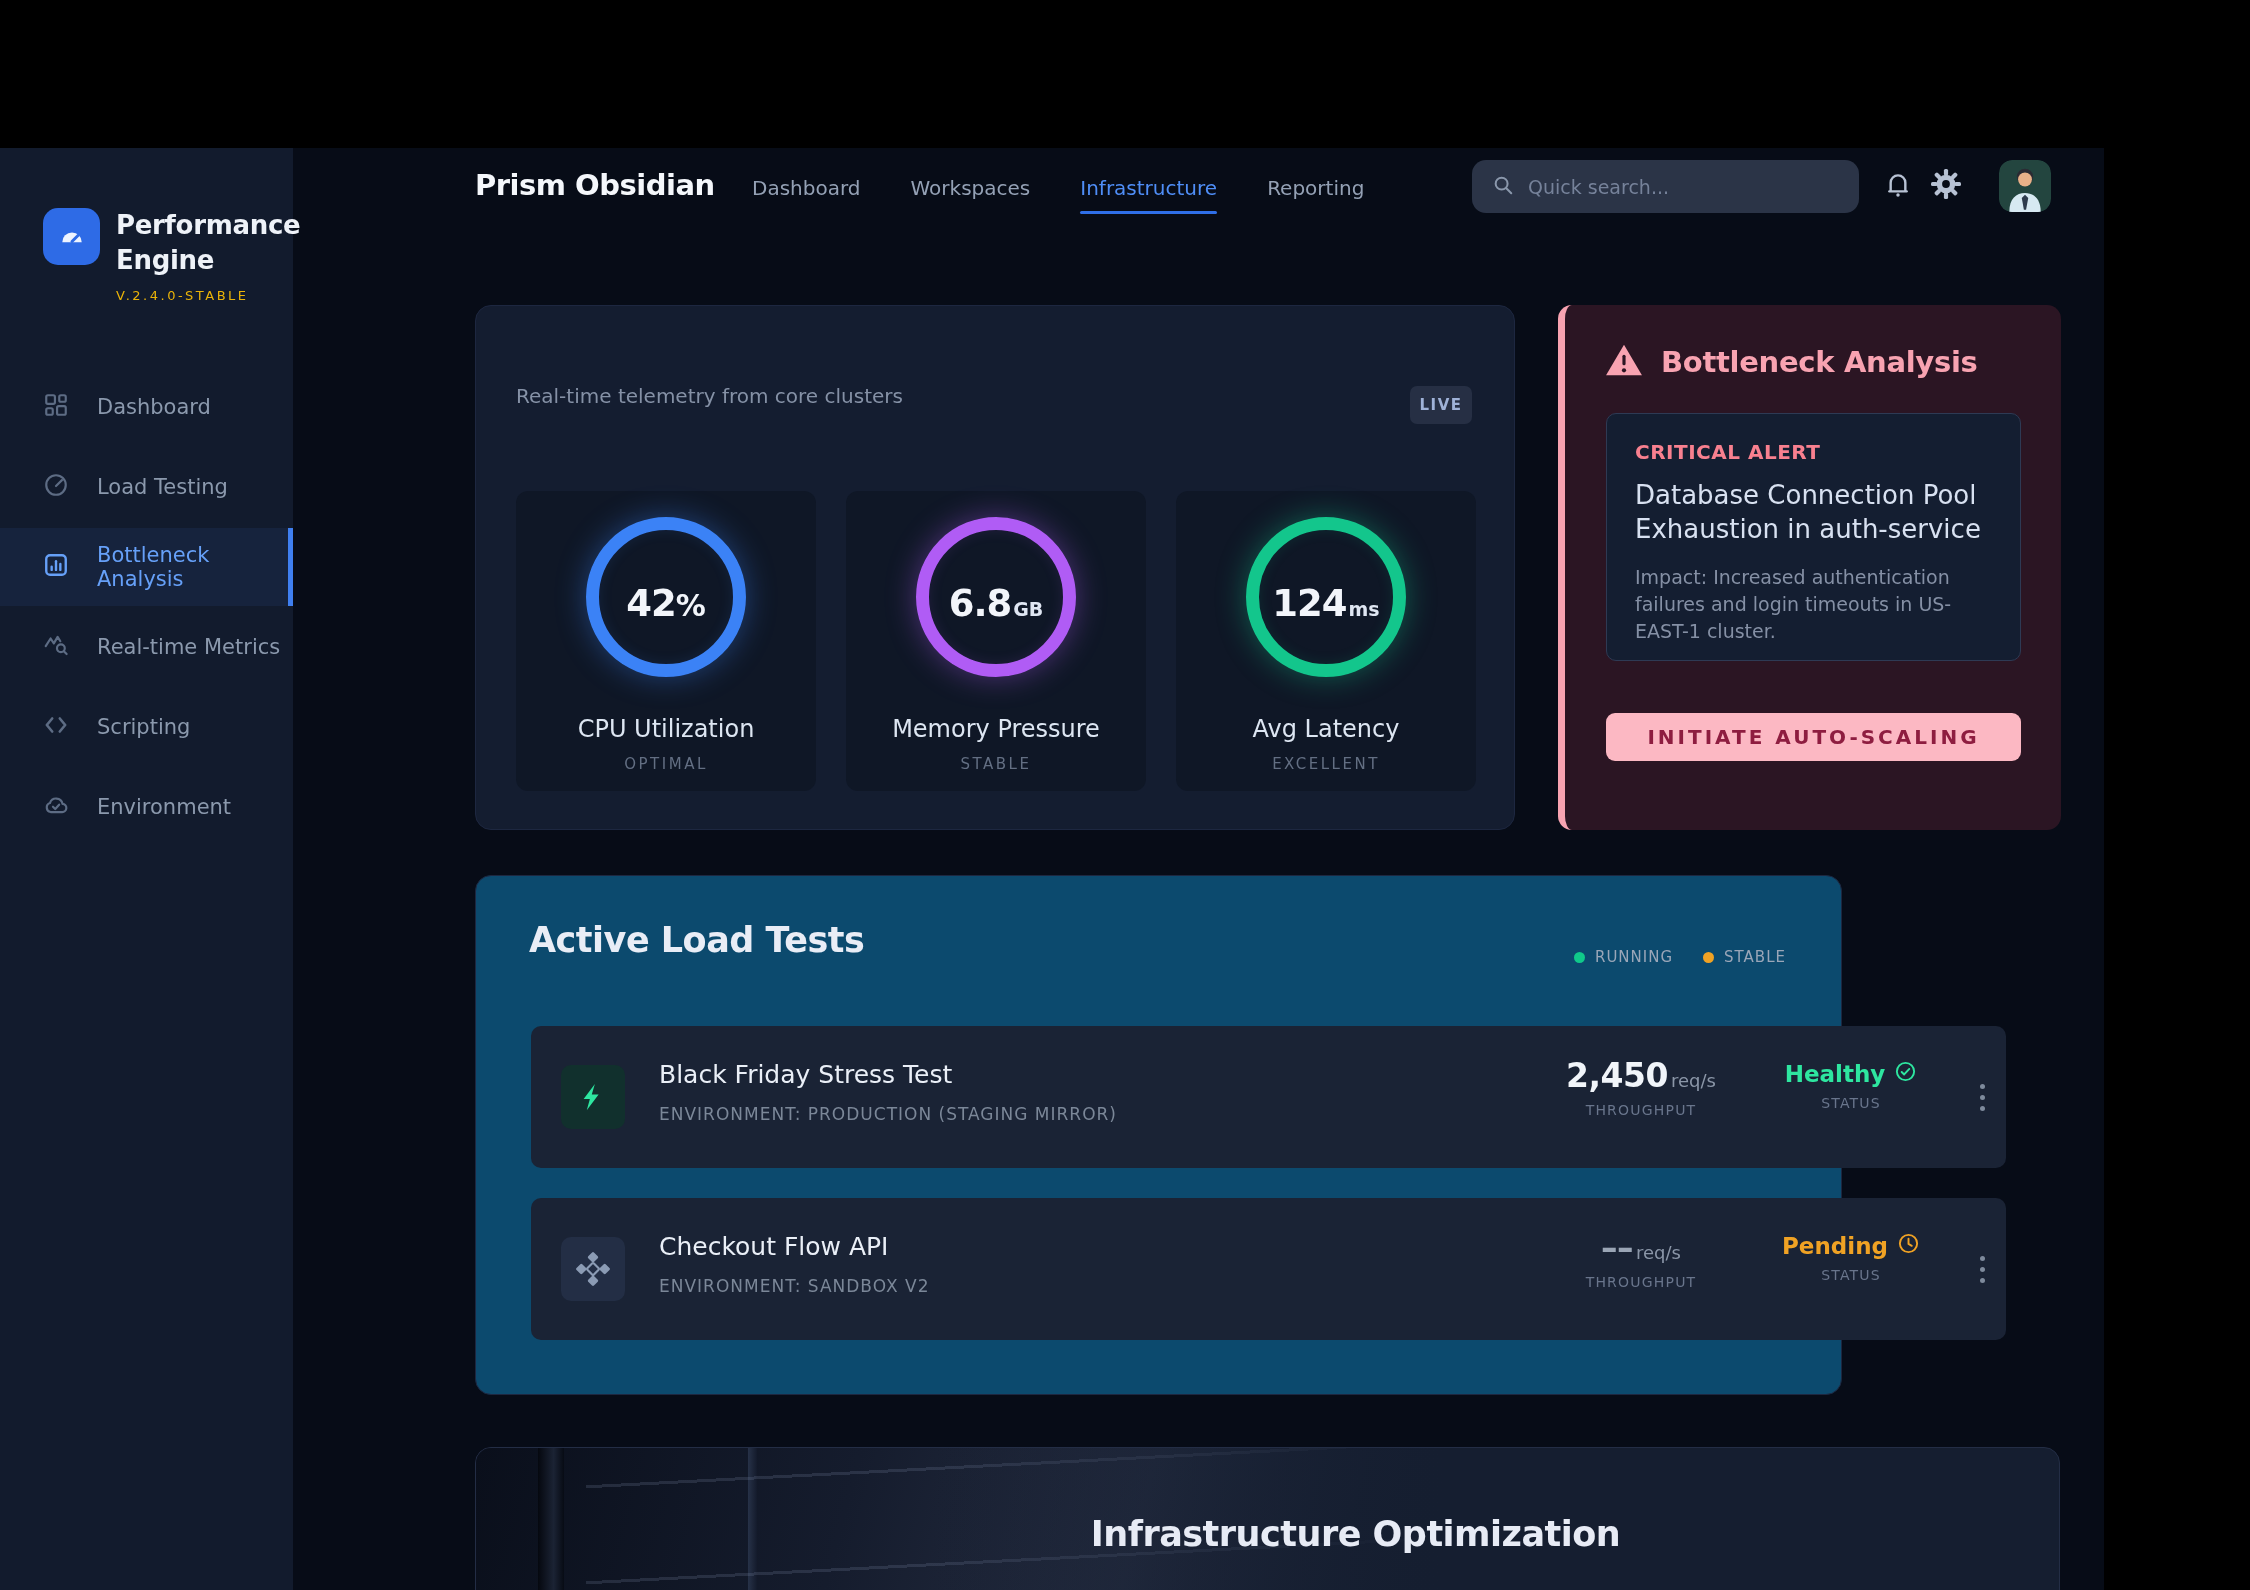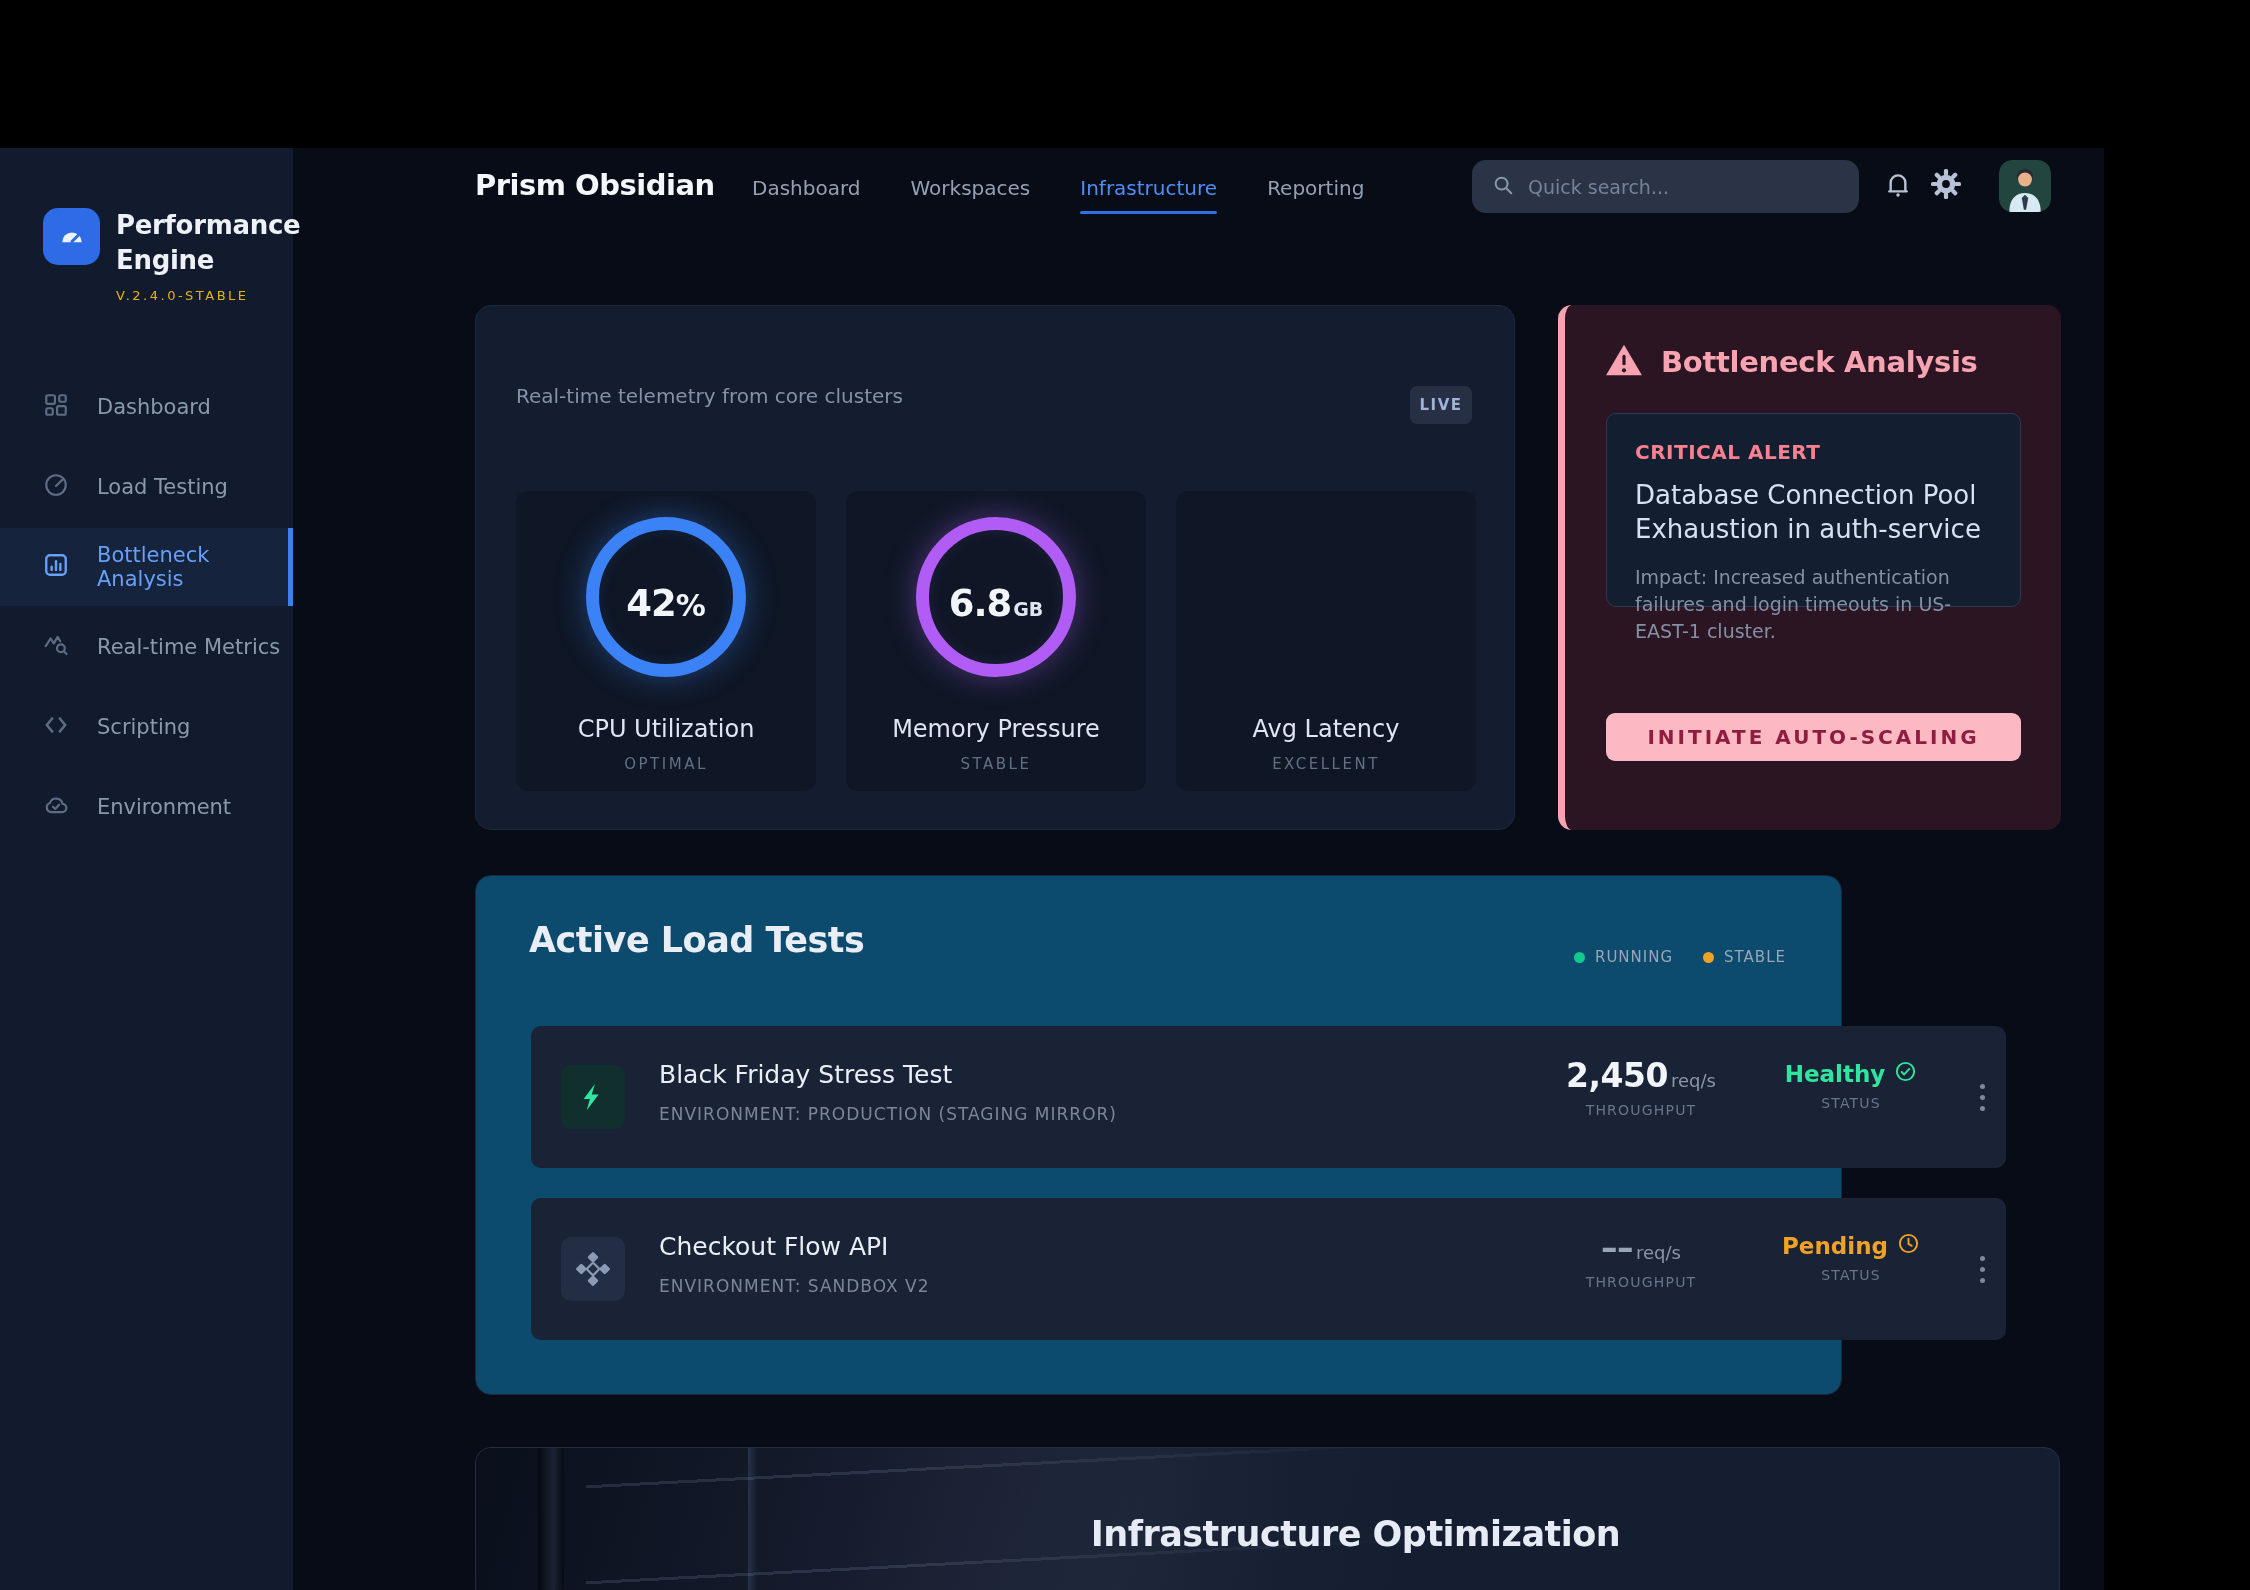--- a/index.html
+++ b/index.html
@@ -51,21 +51,21 @@
   .gval { font-size:37px; font-weight:bold; color:#f2f5fa; letter-spacing:-1px; }
   .gunit-lg { font-size:30px; font-weight:bold; color:#f2f5fa; }
   .gunit-sm { font-size:19px; font-weight:bold; color:#dfe6f2; margin-left:2px; }
   .glabel { position:absolute; left:0; width:100%; top:224px; font-size:24px; color:#dde6f2; }
   .gstatus { position:absolute; left:0; width:100%; top:264px; font-size:15px; letter-spacing:2.5px; color:#636f83; }
 
   
   .panel-bn { position:absolute; left:1558px; top:157px; width:503px; height:525px; background:#2b1523; border-radius:14px; border-left:7px solid #f8a3b1; }
   .bn-head { position:absolute; left:40px; top:38px; display:flex; align-items:center; gap:18px; }
   .bn-title { font-size:29px; font-weight:bold; color:#f8a3b1; letter-spacing:-0.3px; }
-  .bn-inner { position:absolute; left:41px; top:108px; width:415px; height:194px; background:#141e31; border:1px solid #2e3a54; border-radius:10px; padding:26px 28px; }
+  .bn-inner { position:absolute; left:41px; top:108px; width:415px; height:248px; background:#141e31; border:1px solid #2e3a54; border-radius:10px; padding:26px 28px; }
   .bn-tag { font-size:20px; font-weight:bold; color:#f8808f; letter-spacing:0.5px; }
   .bn-headline { margin-top:14px; font-size:26px; line-height:34px; color:#d8e1f1; }
   .bn-impact { margin-top:18px; font-size:19px; line-height:27px; color:#8590a5; }
   .bn-btn { position:absolute; left:41px; top:408px; width:415px; height:48px; background:#fcb8c3; border:none; border-radius:9px; font-family:inherit; font-size:20px; font-weight:bold; letter-spacing:3px; color:#8e1d40; cursor:pointer; }
 
   
   .card-alt { left:475px; top:727px; width:1367px; height:520px; background:#0c4a6e; }
   .alt-title { position:absolute; left:53px; top:44px; font-size:35px; font-weight:bold; color:#e9edf6; letter-spacing:-0.5px; }
   .alt-legend { position:absolute; right:55px; top:72px; display:flex; gap:30px; align-items:center; }
   .leg { display:flex; align-items:center; gap:10px; font-size:15px; letter-spacing:1px; color:#9aa6b8; }
@@ -256,20 +256,26 @@
         <div class="ring g-purple">
           <span class="inner">
               <span class="gval">6.8</span>
               <span class="gunit-sm">GB</span>
             </span>
         </div>
         <div class="glabel">Memory Pressure</div>
         <div class="gstatus">STABLE</div>
       </div>
       <div class="tile t2">
+        <div class="ring g-green">
+          <span class="inner">
+              <span class="gval">124</span>
+              <span class="gunit-sm">ms</span>
+            </span>
+        </div>
         <div class="glabel">Avg Latency</div>
         <div class="gstatus">EXCELLENT</div>
       </div>
     </section>
 
     <section class="panel-bn">
       <div class="bn-head">
         <span>
           <svg width="38" height="34" viewBox="0 0 36 32">
               <path d="M18 1.5 L35 30.5 L1 30.5 Z" fill="#f8a3b1"></path>

